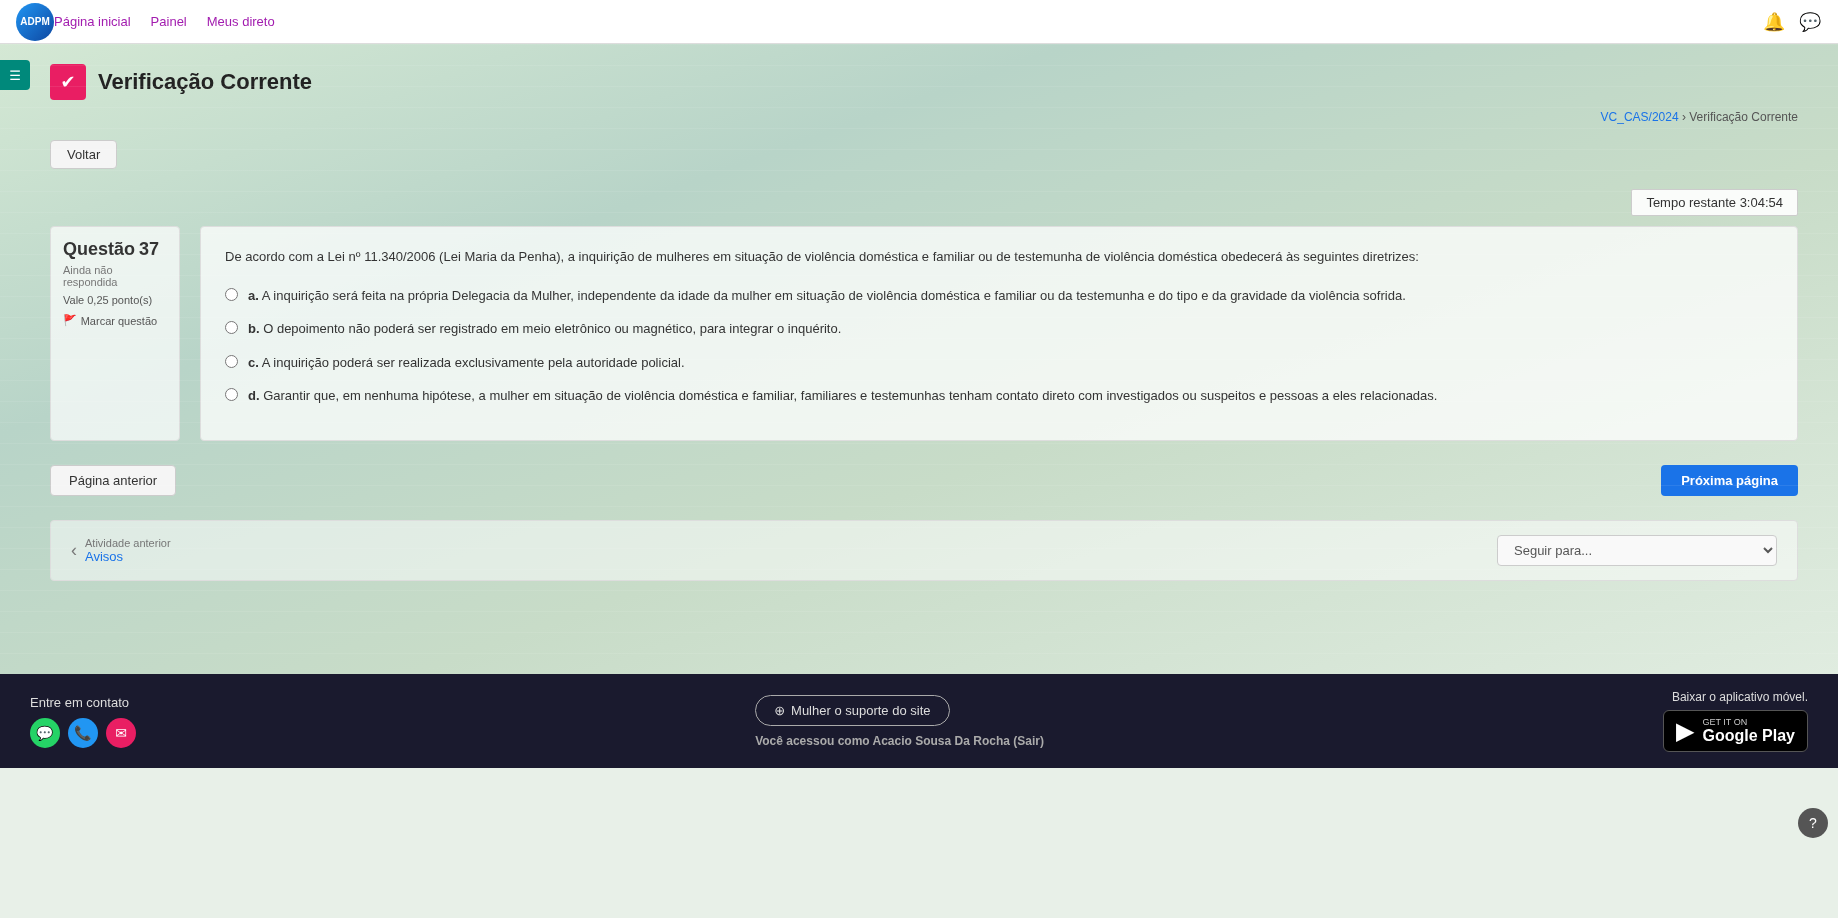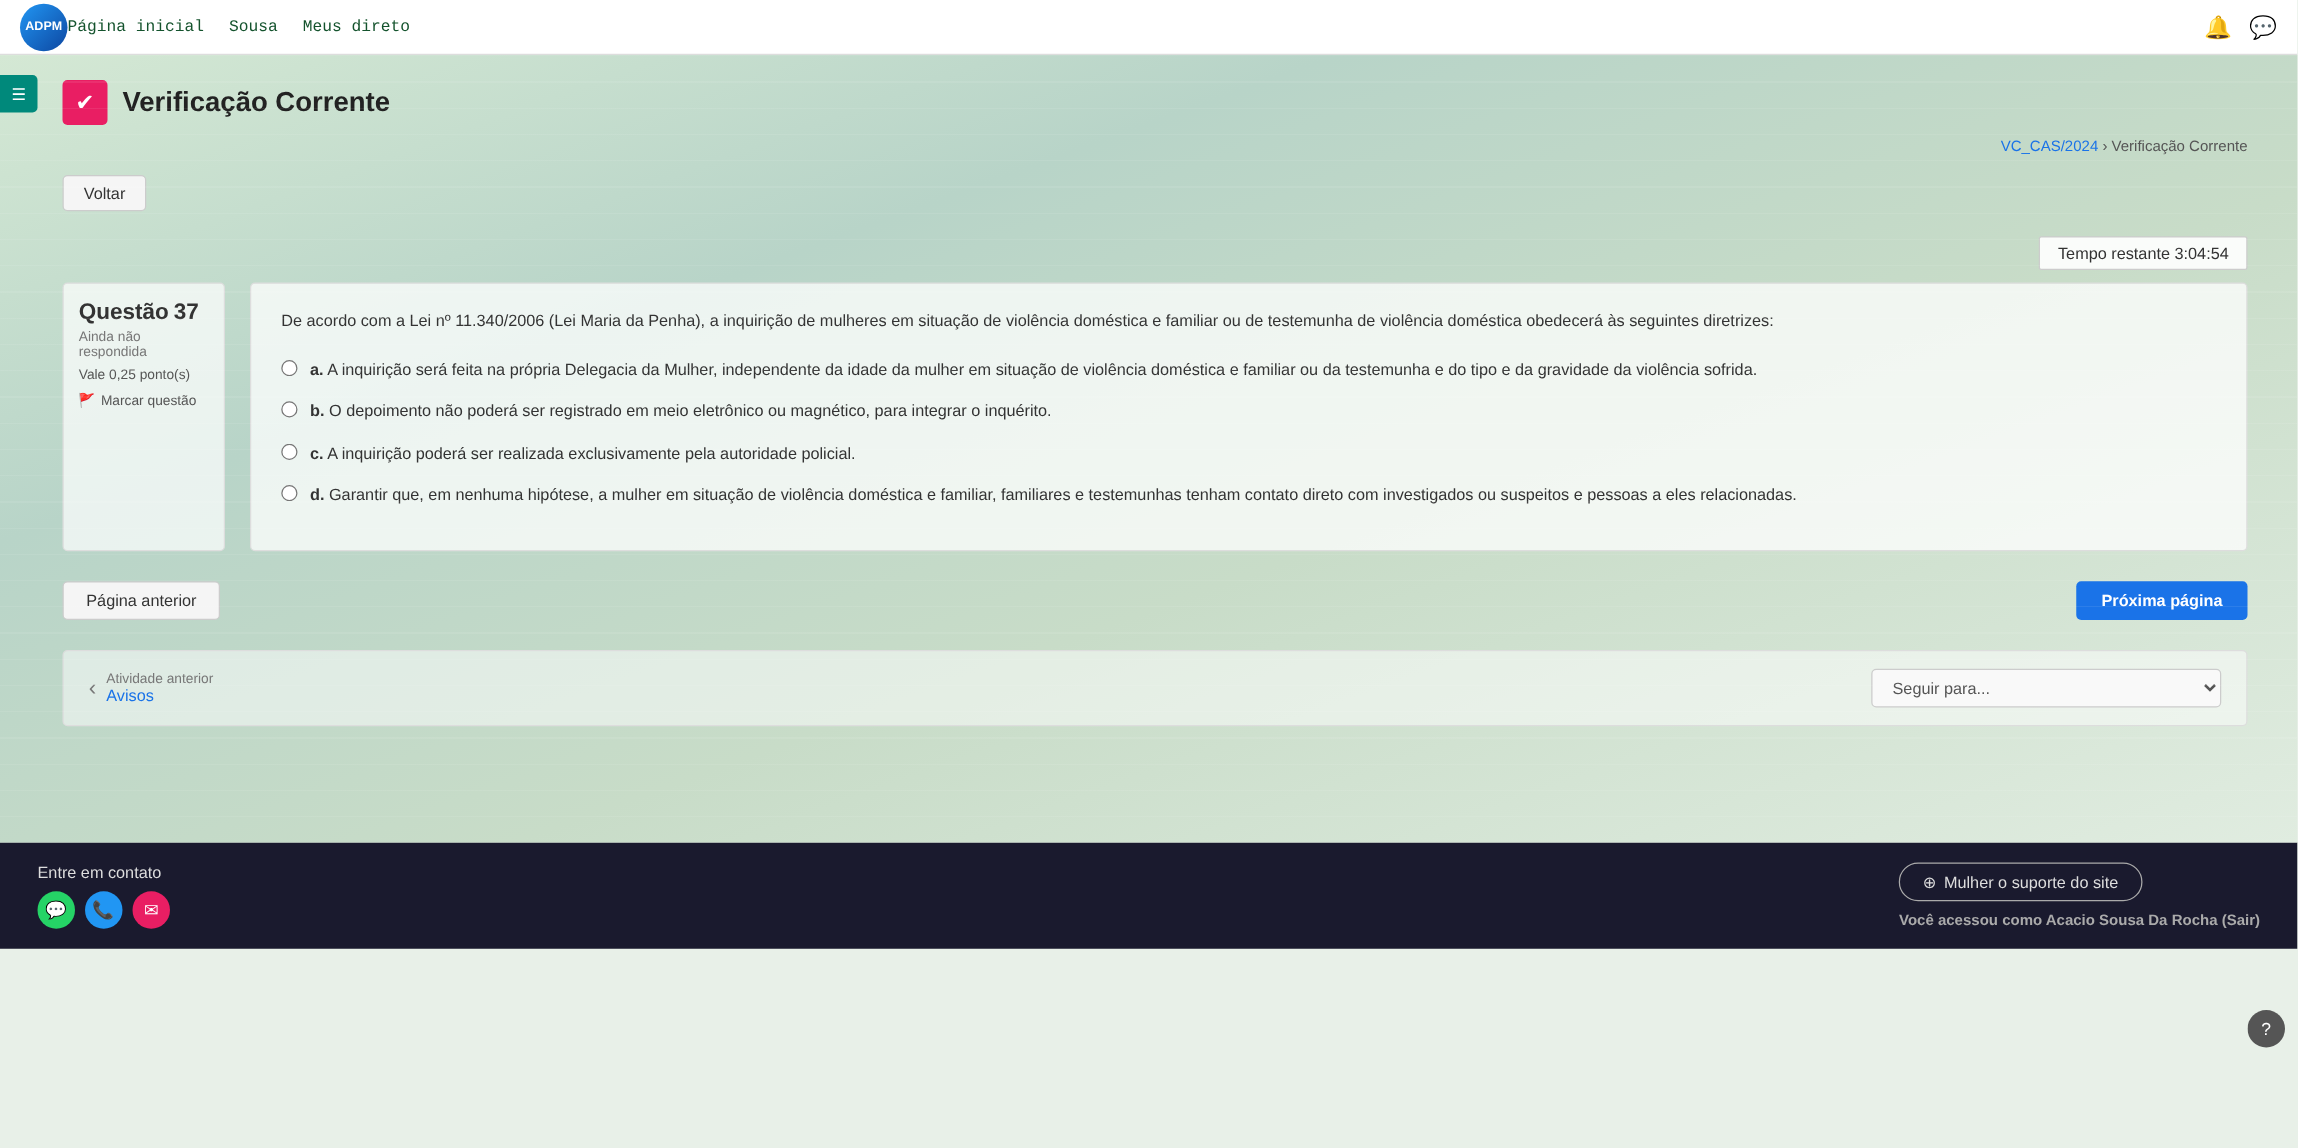--- a/index.html
+++ b/index.html
@@ -31,25 +31,24 @@
       justify-content: center;
       color: white;
       font-weight: bold;
       font-size: 10px;
     }
     .topnav-links {
       display: flex;
       gap: 20px;
     }
     .topnav-link {
-      color: #14532d;
+      color: #a21caf;
       text-decoration: none;
       font-size: 13px;
       cursor: pointer;
-      font-family: Liberation Mono, monospace;
     }
     .topnav-right {
       margin-left: auto;
       display: flex;
       gap: 14px;
       align-items: center;
     }
     .topnav-icon {
       font-size: 18px;
       color: #555;
@@ -426,21 +425,21 @@
   </style>
 </head>
 <body>
 
 <nav class="topnav">
   <div class="topnav-logo">
     <span>ADPM</span>
   </div>
   <div class="topnav-links">
     <a class="topnav-link">Página inicial</a>
-    <a class="topnav-link">Sousa</a>
+    <a class="topnav-link">Painel</a>
     <a class="topnav-link">Meus direto</a>
   </div>
   <div class="topnav-right">
     <span class="topnav-icon">🔔</span>
     <span class="topnav-icon">💬</span>
   </div>
 </nav>
 
 <div class="sidebar-toggle">
   <span>☰</span>
@@ -561,15 +560,25 @@
   <div class="footer-middle">
     <button class="support-btn">
       <span>⊕</span>
       <span>Mulher o suporte do site</span>
     </button>
     <div class="footer-user-info">
       <span>Você acessou como Acacio Sousa Da Rocha (Sair)</span>
     </div>
   </div>
 
+  <div class="footer-app">
+    <span class="footer-app-title">Baixar o aplicativo móvel.</span>
+    <div class="google-play-btn">
+      <span class="play-icon">▶</span>
+      <div class="google-play-text">
+        <span class="get-it-on">GET IT ON</span>
+        <span class="google-play-label">Google Play</span>
+      </div>
+    </div>
+  </div>
 </footer>
 
 <div class="help-btn">?</div>
 
 </body></html>

